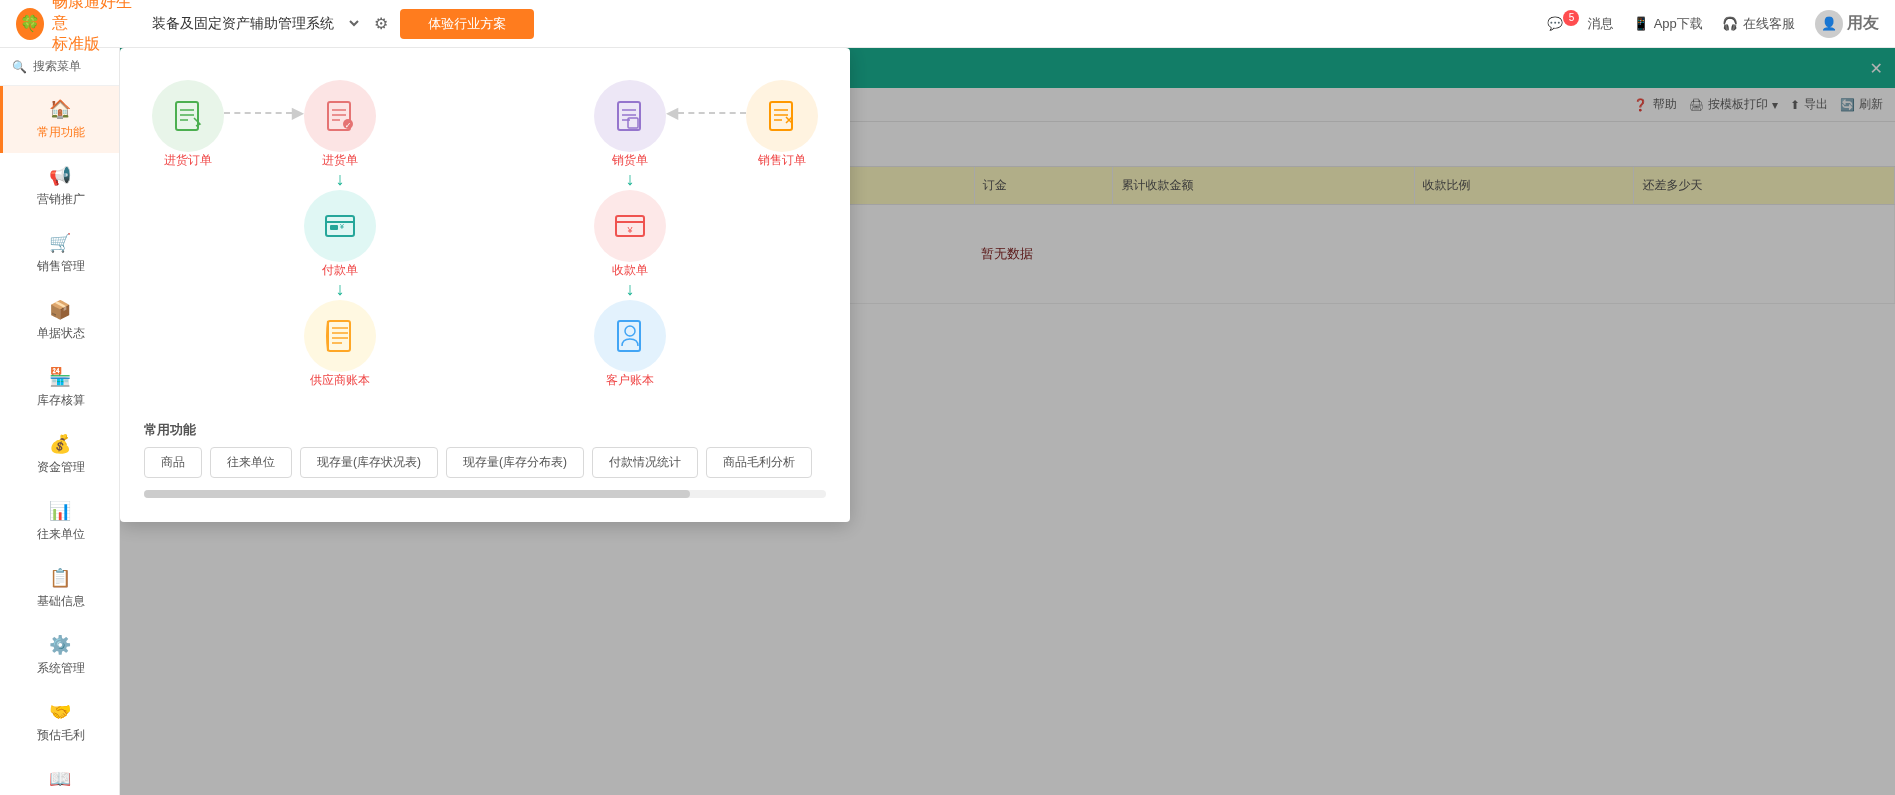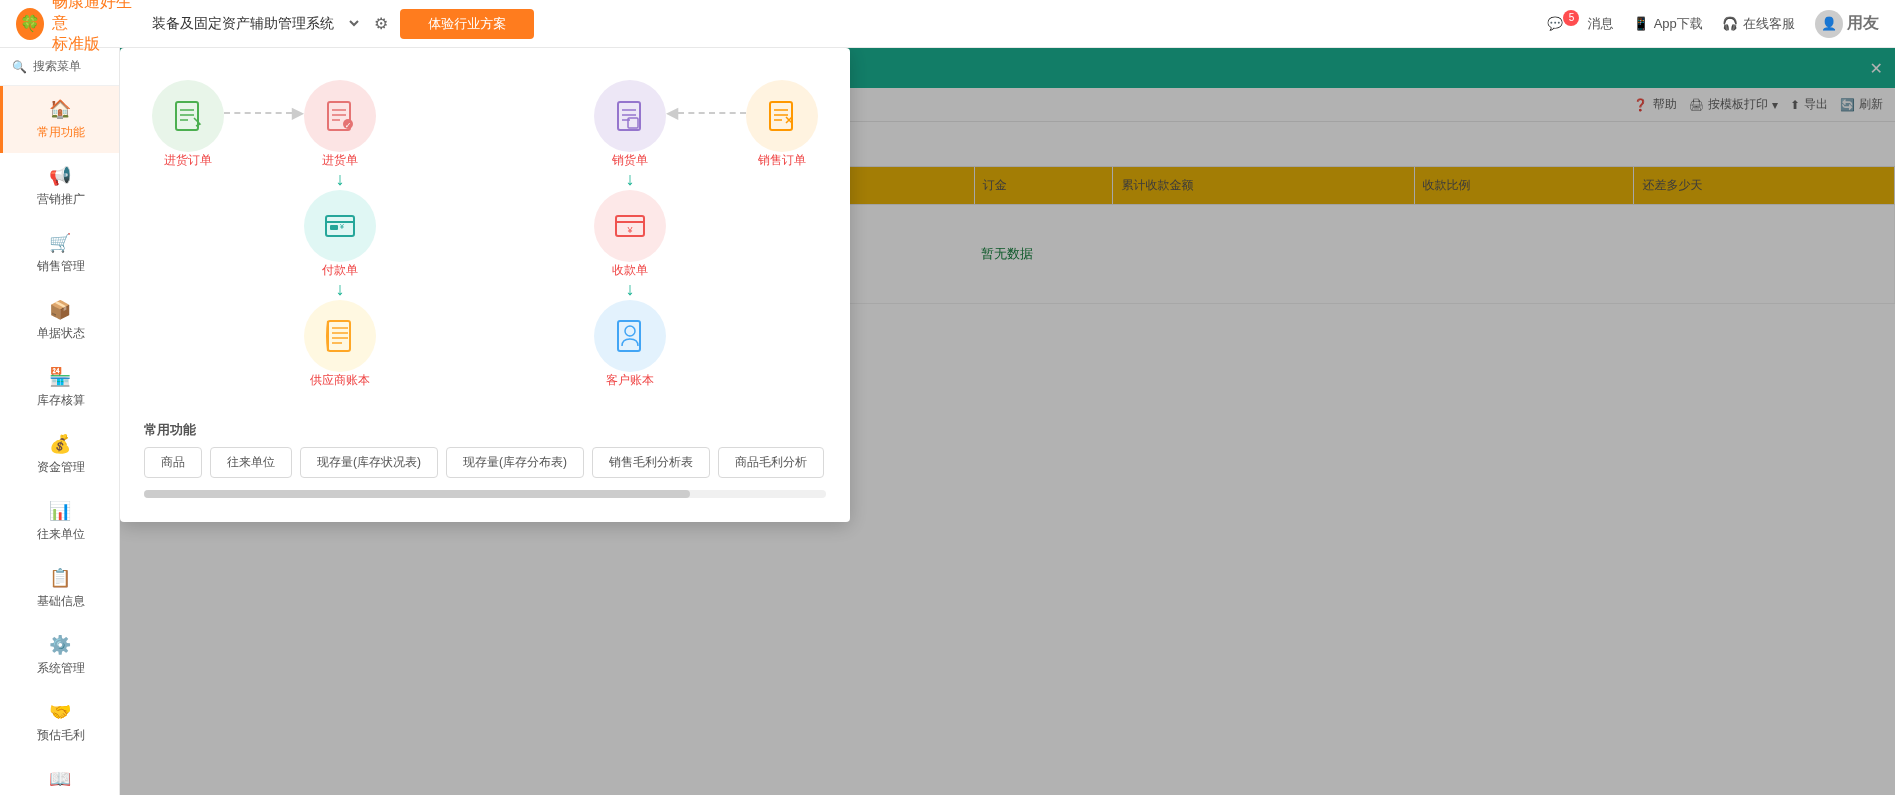--- a/index.html
+++ b/index.html
@@ -221,37 +221,37 @@
       font-size: 12px;
       color: #999;
       width: 160px;
     }
     .more-conditions { color: #1ab394; font-size: 12px; cursor: pointer; margin-left: 4px; }
 
     
     .table-container { background: white; overflow: auto; flex: 1; }
     table { width: 100%; border-collapse: collapse; font-size: 12px; }
     th {
-      background: #eab308;
+      background: #fef9c3;
       padding: 10px 8px;
       text-align: left;
       border-bottom: 1px solid #e8e8e8;
       border-right: 1px solid #f0f0f0;
       color: #555;
       font-weight: normal;
       white-space: nowrap;
     }
     td {
       padding: 10px 8px;
       border-bottom: 1px solid #f0f0f0;
       border-right: 1px solid #f5f5f5;
       color: #555;
       white-space: nowrap;
     }
-    .no-data { text-align: center; padding: 40px; color: #15803d; font-size: 13px; }
+    .no-data { text-align: center; padding: 40px; color: #7f1d1d; font-size: 13px; }
 
     
     .modal-overlay {
       position: absolute;
       top: 0; left: 0; right: 0; bottom: 0;
       background: rgba(0,0,0,0.3);
       z-index: 200;
       display: flex;
       align-items: flex-start;
       justify-content: flex-start;
@@ -642,21 +642,21 @@
           </div>
         </div>
 
         <div class="common-functions">
           <div class="common-title">常用功能</div>
           <div class="func-buttons">
             <button class="func-btn">商品</button>
             <button class="func-btn">往来单位</button>
             <button class="func-btn">现存量(库存状况表)</button>
             <button class="func-btn">现存量(库存分布表)</button>
-            <button class="func-btn">销售毛利分析表</button>
+            <button class="func-btn">付款情况统计</button>
             <button class="func-btn">商品毛利分析</button>
           </div>
         </div>
 
         <div class="modal-scroll" style="margin-top:12px;">
           <div class="modal-scroll-thumb"></div>
         </div>
 
       </div>
     </div>

